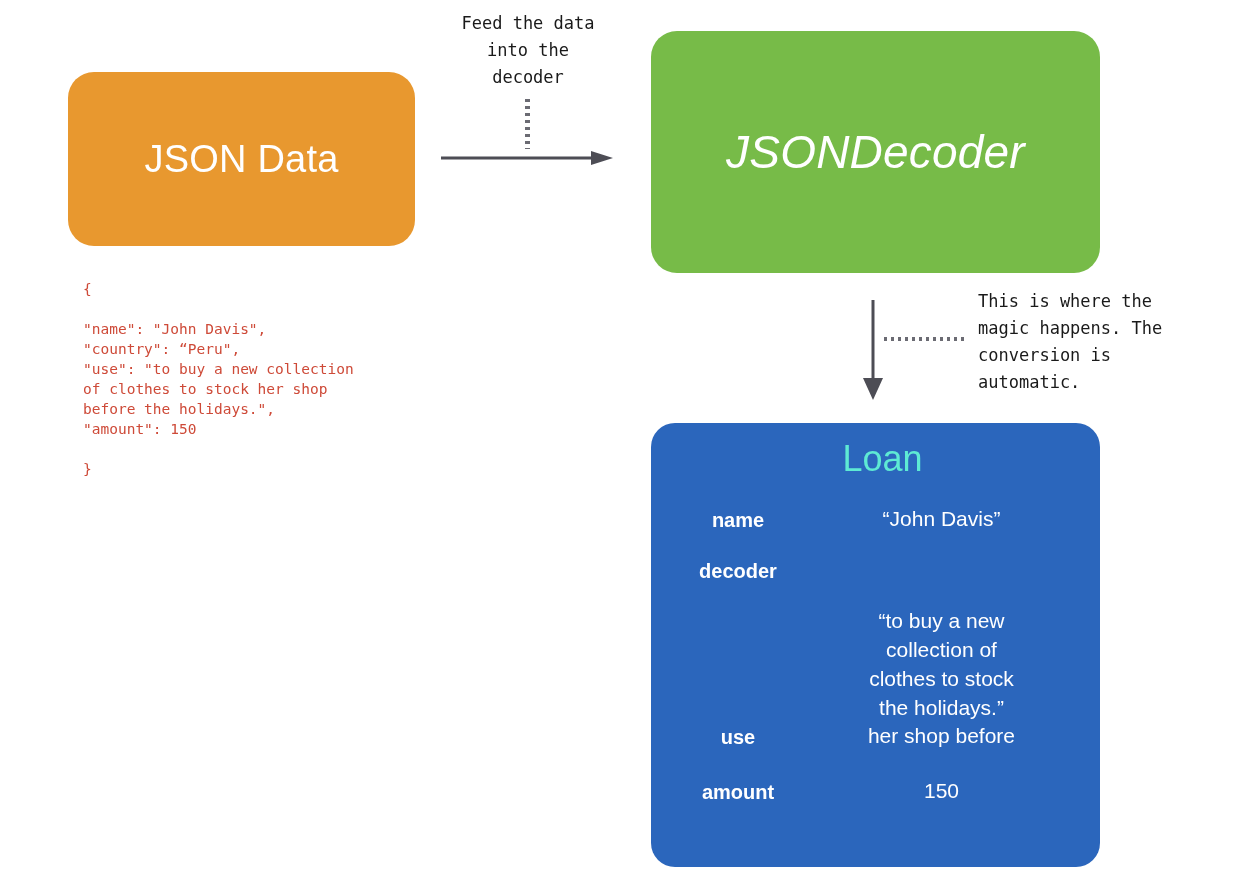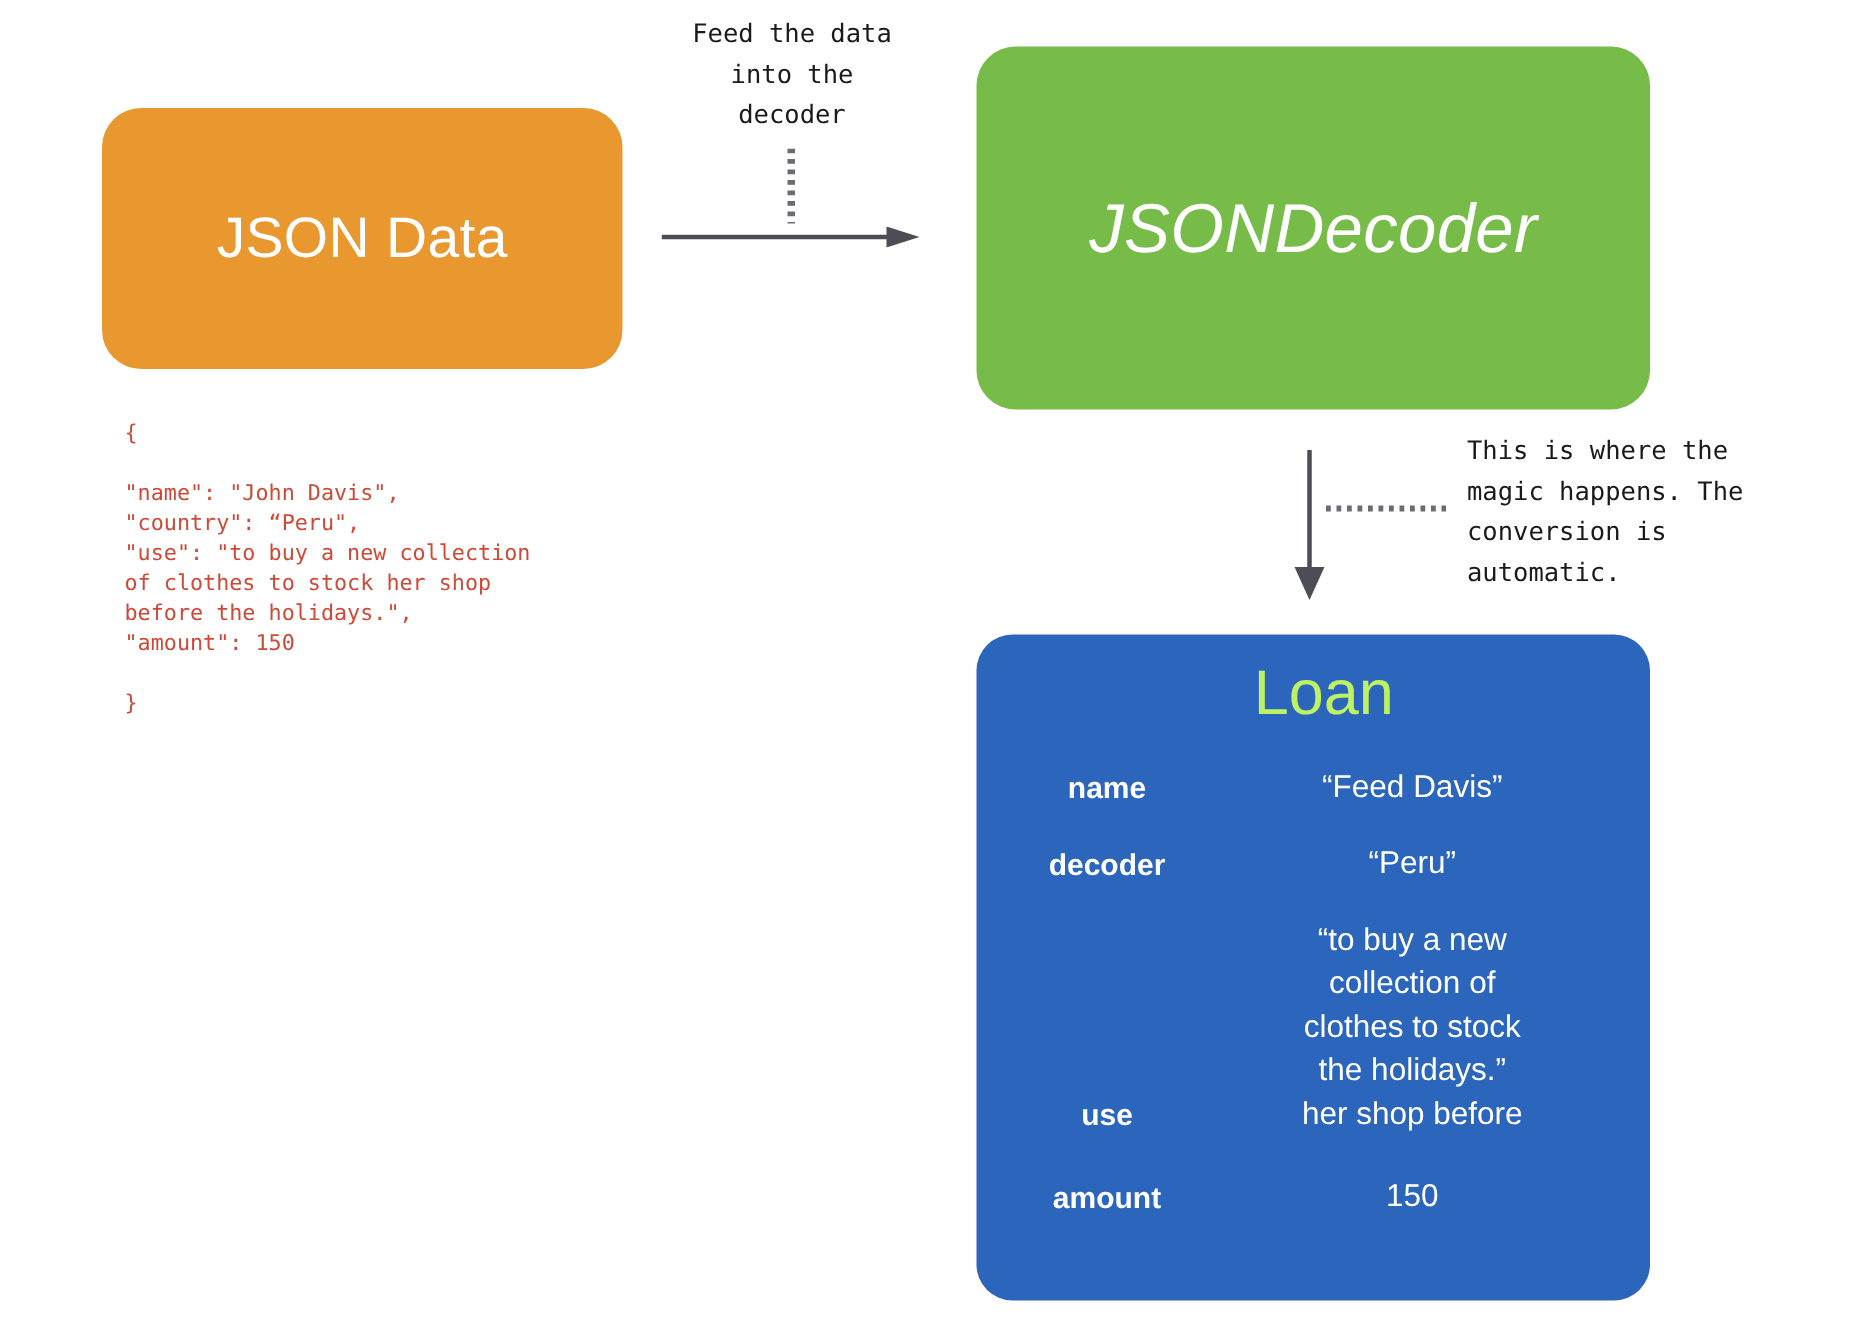--- a/index.html
+++ b/index.html
@@ -69,22 +69,22 @@
     top: 423px;
     width: 449px;
     height: 444px;
     background: #2b66bc;
     flex-direction: column;
     align-items: stretch;
     padding-top: 16px;
     border-radius: 24px;
   }
   .loan-title {
-    color: #bef264;
-    font-size: 42px;
+    color: #5eead4;
+    font-size: 36px;
     font-weight: 400;
     text-align: center;
     line-height: 1.1;
     margin: 0 0 26px 14px;
   }
 
   
   .loan-rows {
     display: flex;
     flex-direction: column;
@@ -237,29 +237,26 @@
 conversion is
 automatic.</div>
 
   <div class="node node-loan">
     <div class="loan-title">Loan</div>
     <div class="loan-rows">
 
       <div class="loan-row">
         <div class="loan-key">name</div>
         <div class="loan-val">
-          <span class="val-line">“Feed Davis”</span>
+          <span class="val-line">“John Davis”</span>
         </div>
       </div>
 
       <div class="loan-row">
         <div class="loan-key">decoder</div>
-        <div class="loan-val">
-          <span class="val-line">“Peru”</span>
-        </div>
       </div>
 
       <div class="loan-row row-use">
         <div class="loan-key">use</div>
         <div class="loan-val">
           <span class="val-line">“to buy a new</span>
           <span class="val-line">collection of</span>
           <span class="val-line">clothes to stock</span>
           <span class="val-line">the holidays.”</span>
           <span class="val-line">her shop before</span>

